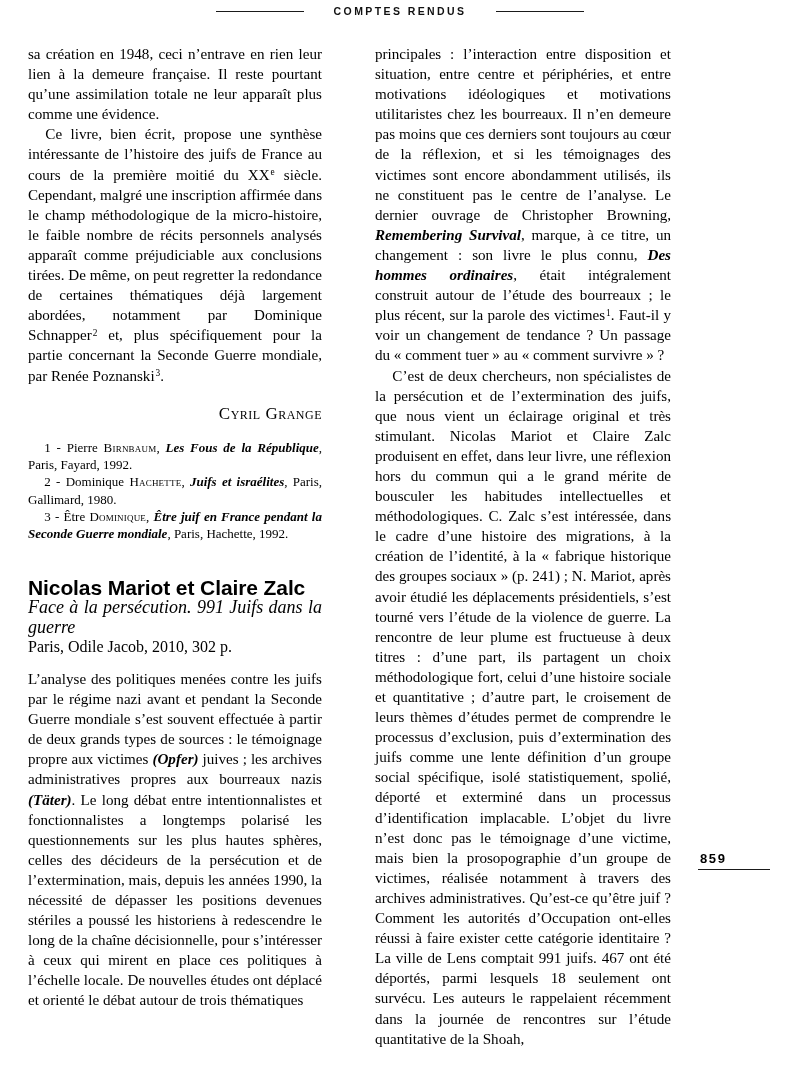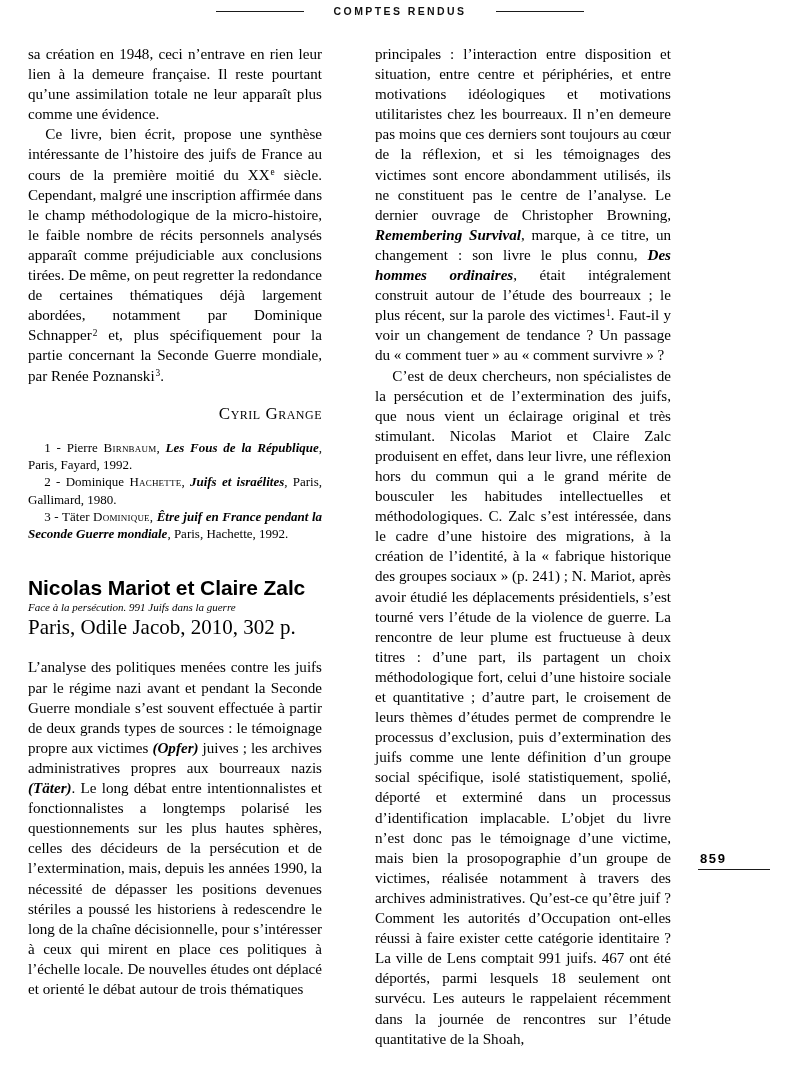--- a/index.html
+++ b/index.html
@@ -116,29 +116,29 @@
   }
   .review-author {
     font-family: "Liberation Sans", "DejaVu Sans", sans-serif;
     font-weight: bold;
     font-size: 21px;
     line-height: 20px;
     letter-spacing: -0.1px;
   }
   .review-title {
     font-style: italic;
-    font-size: 11px;
+    font-size: 18px;
     line-height: 19.5px;
   }
   .review-imprint {
-    font-size: 21px;
+    font-size: 16px;
     line-height: 19.5px;
   }
   .review-body {
-    margin-top: 20px;
+    margin-top: 12px;
   }
 
   
   .folio {
     position: absolute;
     right: 28px;
     bottom: 18px;
     text-align: left;
     width: 74px;
   }
@@ -177,21 +177,21 @@
     <p><span>Ce livre, bien écrit, propose une synthèse intéressante de l’histoire des juifs de France au cours de la première moitié du XX</span><sup>e</sup><span> siècle. Cependant, malgré une inscription affirmée dans le champ méthodologique de la micro-histoire, le faible nombre de récits personnels analysés apparaît comme préjudiciable aux conclusions tirées. De même, on peut regretter la redondance de certaines thématiques déjà largement abordées, notamment par Dominique Schnapper</span><sup>2</sup><span> et, plus spécifiquement pour la partie concernant la Seconde Guerre mondiale, par Renée Poznanski</span><sup>3</sup><span>.</span></p>
 
     <p class="signature">Cyril Grange</p>
 
     <div class="footnotes">
 
       <p><span class="fn-num">1 -</span> <span>Pierre</span> <span class="sc">Birnbaum</span><span>, </span><i>Les Fous de la République</i><span>, Paris, Fayard, 1992.</span></p>
 
       <p><span class="fn-num">2 -</span> <span>Dominique</span> <span class="sc">Hachette</span><span>, </span><i>Juifs et israélites</i><span>, Paris, Gallimard, 1980.</span></p>
 
-      <p><span class="fn-num">3 -</span> <span>Täter</span> <span class="sc">Dominique</span><span>, </span><i>Être juif en France pendant la Seconde Guerre mondiale</i><span>, Paris, Hachette, 1992.</span></p>
+      <p><span class="fn-num">3 -</span> <span>Être</span> <span class="sc">Dominique</span><span>, </span><i>Être juif en France pendant la Seconde Guerre mondiale</i><span>, Paris, Hachette, 1992.</span></p>
 
     </div>
 
     <div class="review-head">
       <div class="review-author">Nicolas Mariot et Claire Zalc</div>
       <div class="review-title">Face à la persécution. 991 Juifs dans la guerre</div>
       <div class="review-imprint">Paris, Odile Jacob, 2010, 302 p.</div>
     </div>
 
     <div class="review-body">

